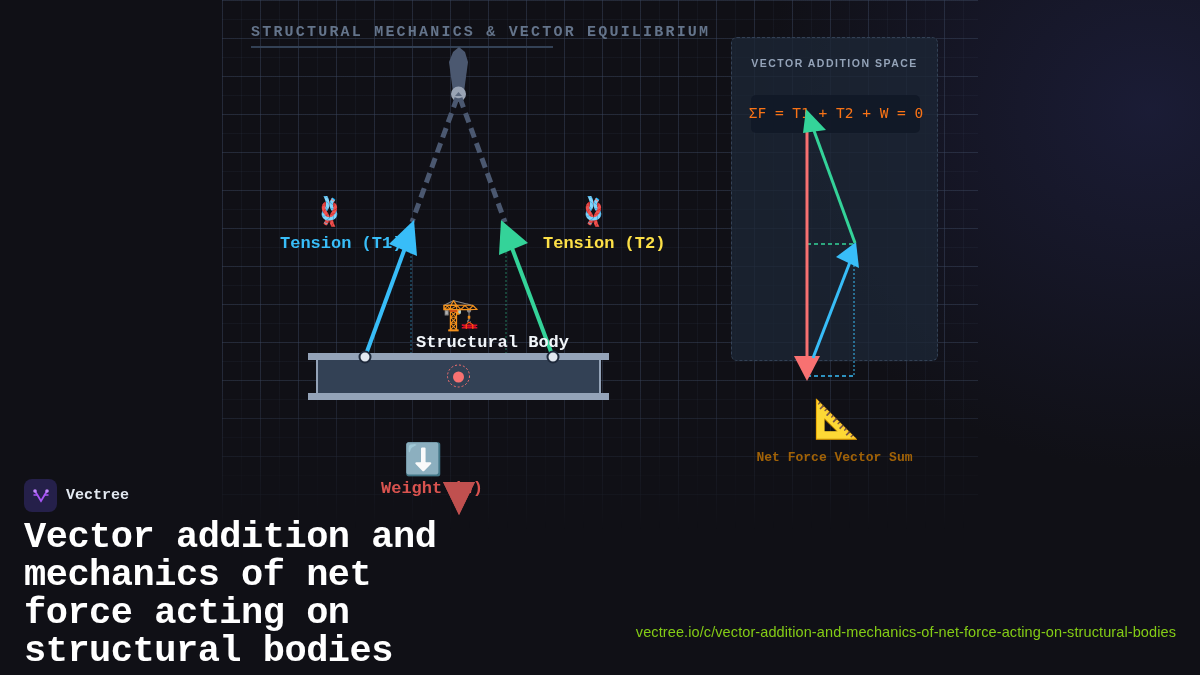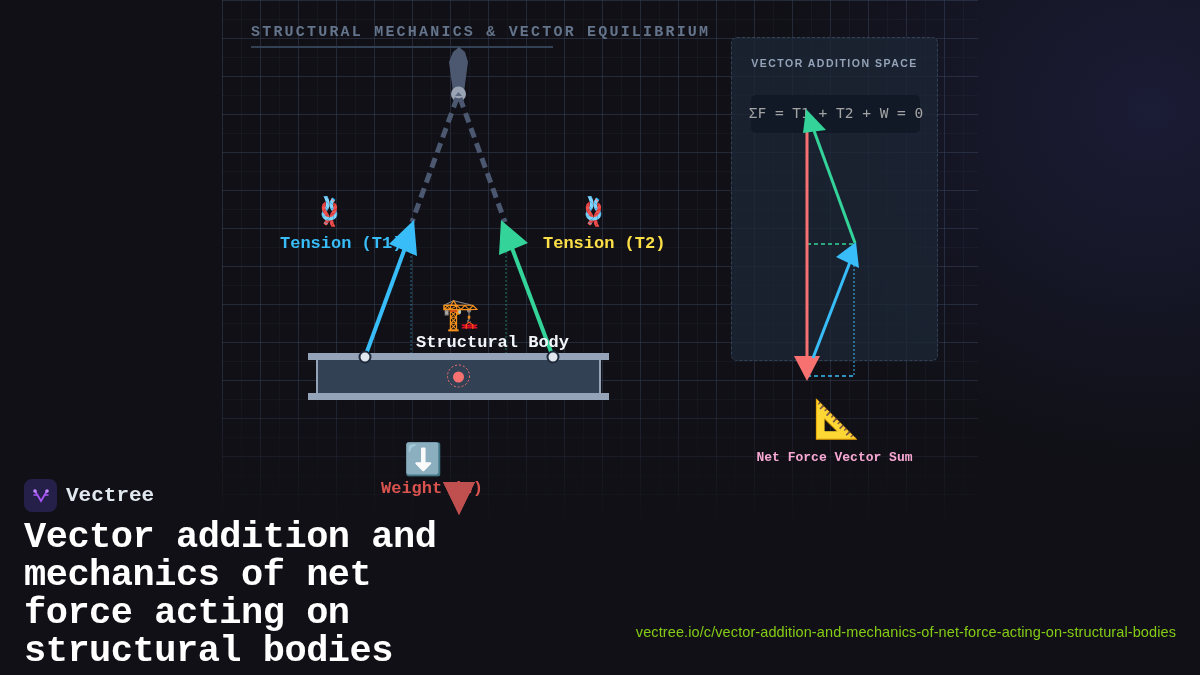--- a/index.html
+++ b/index.html
@@ -46,41 +46,41 @@
     position: absolute; left: 0; right: 0; top: 19px; text-align: center;
     font-family: "Liberation Sans", sans-serif; font-weight: bold;
     font-size: 10.5px; letter-spacing: 1.5px; color: #94a3b8;
   }
   .equation-box {
     position: absolute; left: 19px; top: 57px; width: 169px; height: 38px;
     background: #111827; border-radius: 5px; opacity: 0.9;
   }
   .equation {
     position: absolute; left: -9px; top: 67px; width: 226px; text-align: center;
-    font-family: "DejaVu Sans Mono", monospace; font-size: 14.5px; color: #a3a3a3;
+    font-family: "DejaVu Sans Mono", monospace; font-size: 14.5px; color: #f97316;
     white-space: nowrap;
   }
   .panel-caption {
     position: absolute; left: 0; right: 0; top: 412px; text-align: center;
-    font-family: "Liberation Mono", monospace; font-weight: bold; font-size: 13px; color: #f9a8d4;
+    font-family: "Liberation Mono", monospace; font-weight: bold; font-size: 13px; color: #a16207;
   }
   .emoji { position: absolute; font-size: 30px; line-height: 1; font-family: "DejaVu Sans", sans-serif; }
   .label {
     position: absolute; font-family: "Liberation Mono", monospace; font-weight: bold;
     font-size: 17px; white-space: nowrap;
   }
   .brand {
     position: absolute; left: 24px; top: 479px; display: flex; align-items: center; gap: 9px;
   }
   .brand-logo {
     width: 33px; height: 33px; border-radius: 8px; background: #25204a;
     display: flex; align-items: center; justify-content: center;
   }
   .brand-name {
-    font-family: "Liberation Mono", monospace; font-weight: bold; font-size: 21px; color: #e2e8f0;
+    font-family: "Liberation Mono", monospace; font-weight: bold; font-size: 15px; color: #e2e8f0;
   }
   .headline {
     position: absolute; left: 24px; top: 518px; width: 460px;
     font-family: "Liberation Mono", monospace; font-weight: bold;
     font-size: 37px; line-height: 38px; color: #ffffff; letter-spacing: -0.5px;
   }
   .url {
     position: absolute; right: 24px; top: 624px;
     font-family: "Liberation Sans", sans-serif; font-size: 14.5px; color: #84cc16;
     white-space: nowrap; letter-spacing: 0.1px;

